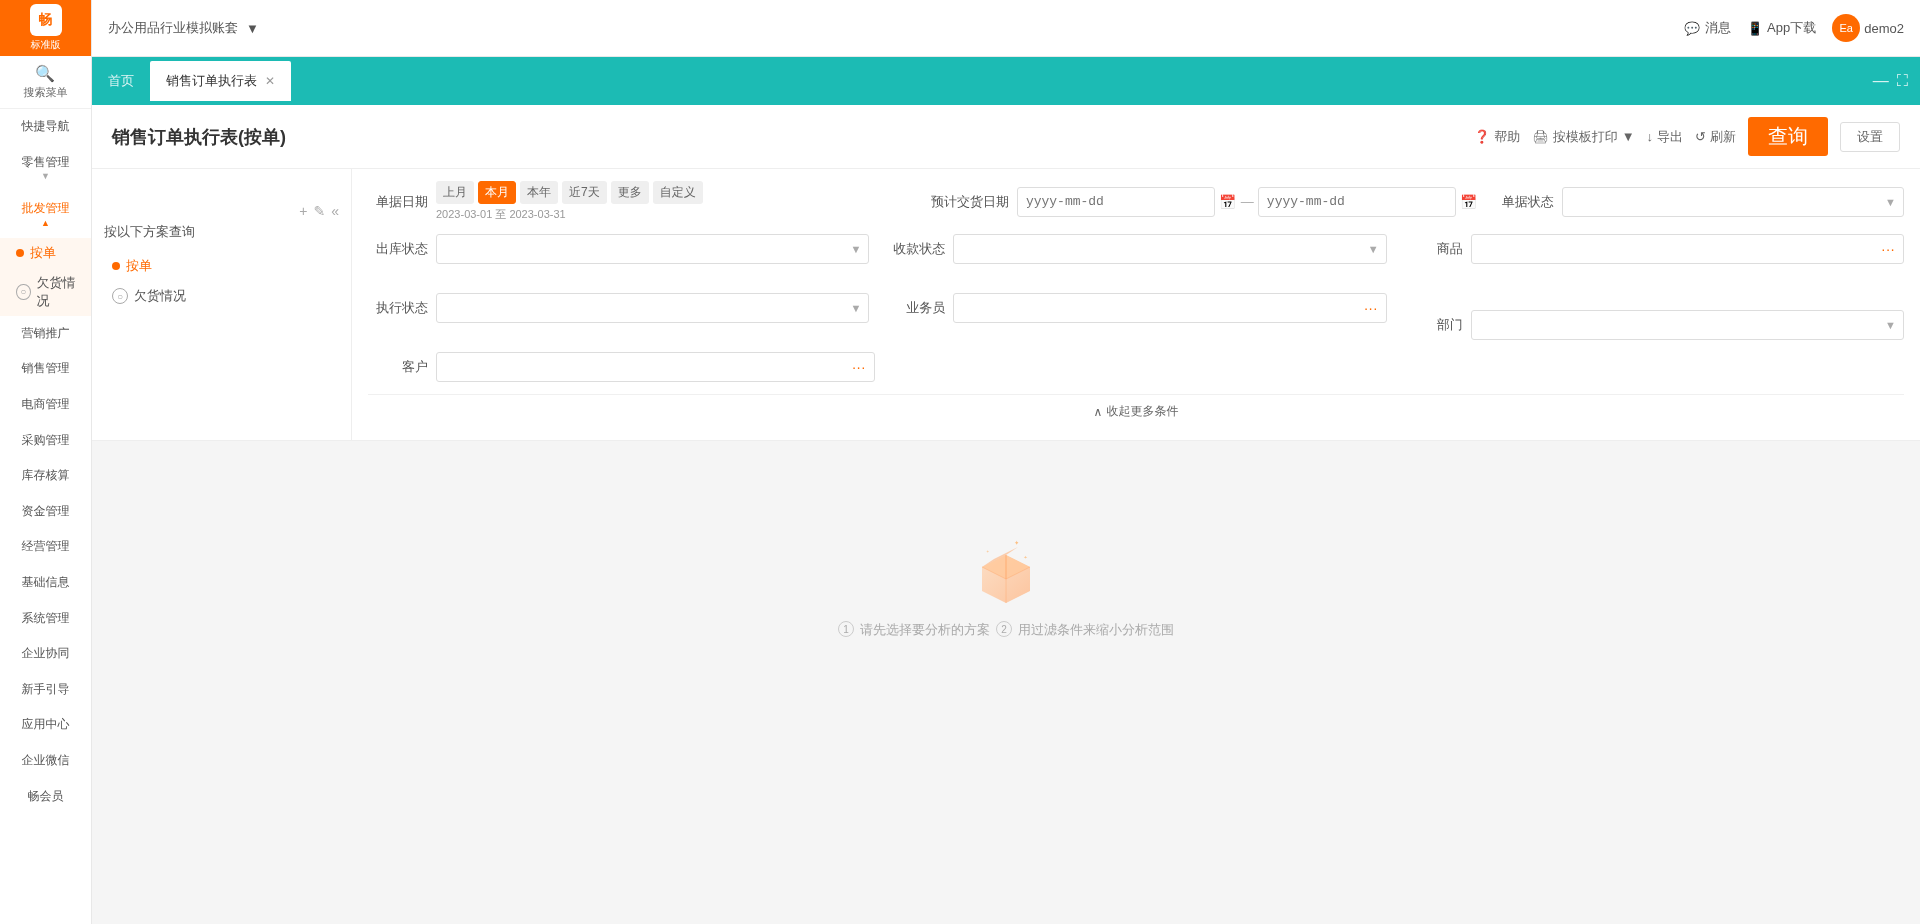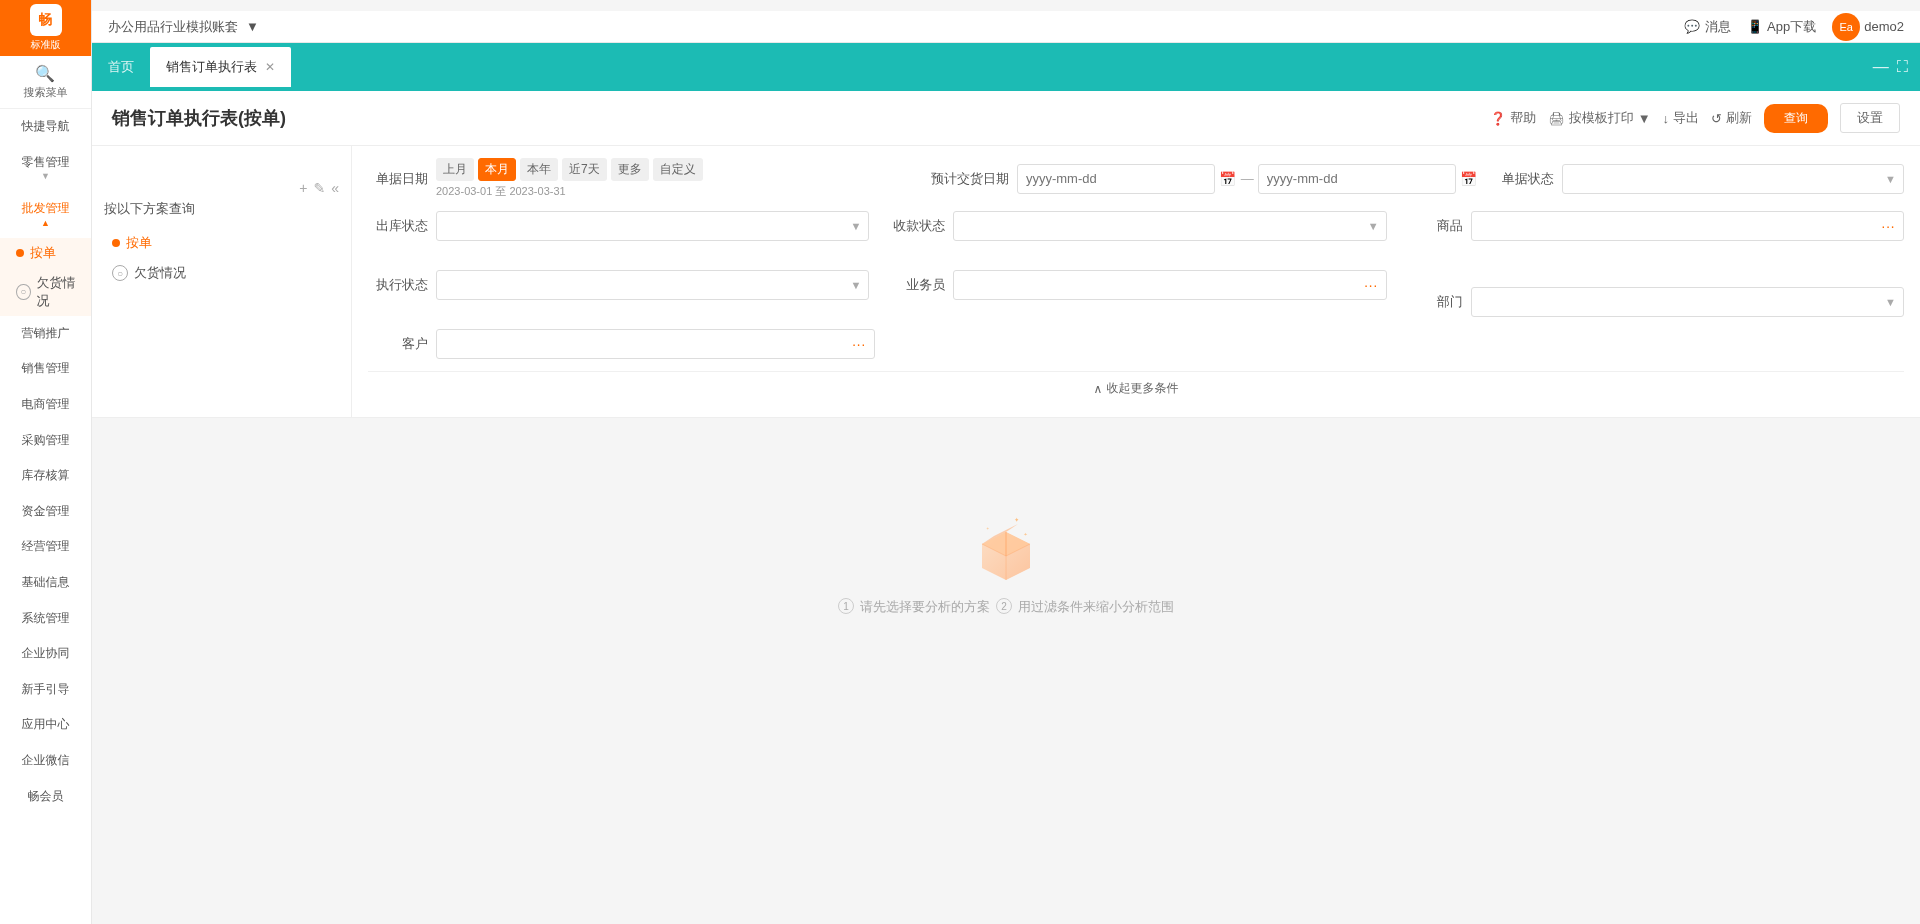--- a/index.html
+++ b/index.html
@@ -20,21 +20,21 @@
 
     .sidebar-nav-item.has-children { }
     .sidebar-nav-item.expanded .sidebar-nav-text { color: #ff6a00; }
     .sidebar-nav-item .arrow { font-size: 9px; color: #aaa; margin-top: 1px; }
     .sidebar-nav-item.expanded .arrow { color: #ff6a00; }
 
     
     .main { flex: 1; display: flex; flex-direction: column; overflow: hidden; }
 
     
-    .top-header { height: 32px; background: #fff; border-bottom: 1px solid #e8e8e8; display: flex; align-items: center; justify-content: space-between; padding: 0 16px; flex-shrink: 0; margin-top: 11px; }
+    .top-header { height: 57px; background: #fff; border-bottom: 1px solid #e8e8e8; display: flex; align-items: center; justify-content: space-between; padding: 0 16px; flex-shrink: 0; }
     .top-header-left { display: flex; align-items: center; gap: 8px; color: #555; font-size: 13px; }
     .top-header-right { display: flex; align-items: center; gap: 16px; }
     .top-header-action { display: flex; align-items: center; gap: 4px; cursor: pointer; color: #555; font-size: 13px; }
     .top-header-avatar { width: 28px; height: 28px; border-radius: 50%; background: #ff6a00; display: flex; align-items: center; justify-content: center; color: #fff; font-size: 11px; overflow: hidden; }
 
     
     .tab-bar { height: 48px; background: #1cbbb4; display: flex; align-items: center; padding: 0 0; flex-shrink: 0; }
     .tab-item { height: 40px; display: flex; align-items: center; padding: 0 16px; cursor: pointer; font-size: 13px; color: rgba(255,255,255,0.85); gap: 6px; }
     .tab-item.home { background: transparent; }
     .tab-item.active { background: #fff; color: #333; border-radius: 2px 2px 0 0; }
@@ -44,21 +44,21 @@
 
     
     .content { flex: 1; overflow: auto; background: #f5f5f5; }
 
     
     .page-header { background: #fff; padding: 12px 20px 0 20px; border-bottom: 1px solid #eee; display: flex; align-items: center; justify-content: space-between; }
     .page-title { font-size: 18px; font-weight: 600; color: #333; padding-bottom: 12px; }
     .page-header-actions { display: flex; align-items: center; gap: 12px; padding-bottom: 12px; }
     .page-header-action { display: flex; align-items: center; gap: 4px; cursor: pointer; color: #666; font-size: 13px; }
     .page-header-action.print { }
-    .btn-query { background: #ff6a00; color: #fff; border: none; padding: 6px 20px; border-radius: 10px; cursor: pointer; font-size: 12px; }
+    .btn-query { background: #ff6a00; color: #fff; border: none; padding: 6px 20px; border-radius: 3px; cursor: pointer; font-size: 20px; }
     .btn-set { background: #fff; color: #666; border: 1px solid #ddd; padding: 5px 16px; border-radius: 3px; cursor: pointer; font-size: 13px; }
 
     
     .filter-panel { display: flex; background: #fff; border-bottom: 1px solid #eee; }
     .filter-left { width: 260px; flex-shrink: 0; padding: 12px; border-right: 1px solid #eee; }
     .filter-left-header { display: flex; align-items: center; justify-content: space-between; margin-bottom: 10px; }
     .filter-left-title { font-size: 13px; color: #555; margin-top: 42px; }
     .filter-left-icons { display: flex; gap: 6px; }
     .filter-left-icon { font-size: 14px; color: #aaa; cursor: pointer; }
     .filter-menu-item { display: flex; align-items: center; gap: 6px; padding: 6px 8px; cursor: pointer; border-radius: 4px; font-size: 13px; color: #555; }
@@ -69,21 +69,21 @@
     .filter-right { flex: 1; padding: 12px 16px; }
     .filter-row { display: flex; gap: 16px; margin-bottom: 12px; align-items: center; }
     .filter-field { display: flex; align-items: center; gap: 8px; flex: 1; }
     .filter-label { color: #555; font-size: 13px; white-space: nowrap; min-width: 60px; text-align: right; }
     .filter-label-wide { min-width: 70px; }
     .filter-select-wrapper { flex: 1; position: relative; display: flex; align-items: center; }
     .filter-select-wrapper select { width: 100%; height: 30px; border: 1px solid #ddd; border-radius: 3px; padding: 0 24px 0 8px; font-size: 13px; color: #333; background: #fff; outline: none; appearance: none; cursor: pointer; }
     .filter-select-wrapper .select-arrow { position: absolute; right: 8px; top: 50%; transform: translateY(-50%); color: #aaa; font-size: 11px; pointer-events: none; }
 
     .filter-date-range { flex: 1; display: flex; align-items: center; gap: 4px; }
-    .filter-date-input { flex: 1; height: 30px; border: 1px solid #ddd; border-radius: 3px; padding: 0 8px; font-size: 13px; color: #bbb; background: #fff; outline: none; }
+    .filter-date-input { flex: 1; height: 30px; border: 1px solid #ddd; border-radius: 3px; padding: 0 8px; font-size: 13px; color: #bbb; background: #fff; outline: none; font-family: Liberation Mono, monospace; }
     .filter-date-separator { color: #aaa; }
     .filter-date-icon { color: #ff6a00; font-size: 14px; cursor: pointer; }
 
     .date-btns { display: flex; gap: 4px; }
     .date-btn { padding: 2px 6px; border-radius: 3px; font-size: 12px; cursor: pointer; color: #666; border: 1px solid transparent; }
     .date-btn.active { background: #ff6a00; color: #fff; border-color: #ff6a00; text-align: right; }
     .filter-tag-dots { color: #ff6a00; font-size: 14px; cursor: pointer; }
 
     .collapse-bar { text-align: center; padding: 8px; cursor: pointer; color: #666; font-size: 12px; border-top: 1px solid #f0f0f0; }
     .collapse-bar span { display: inline-flex; align-items: center; gap: 4px; }

